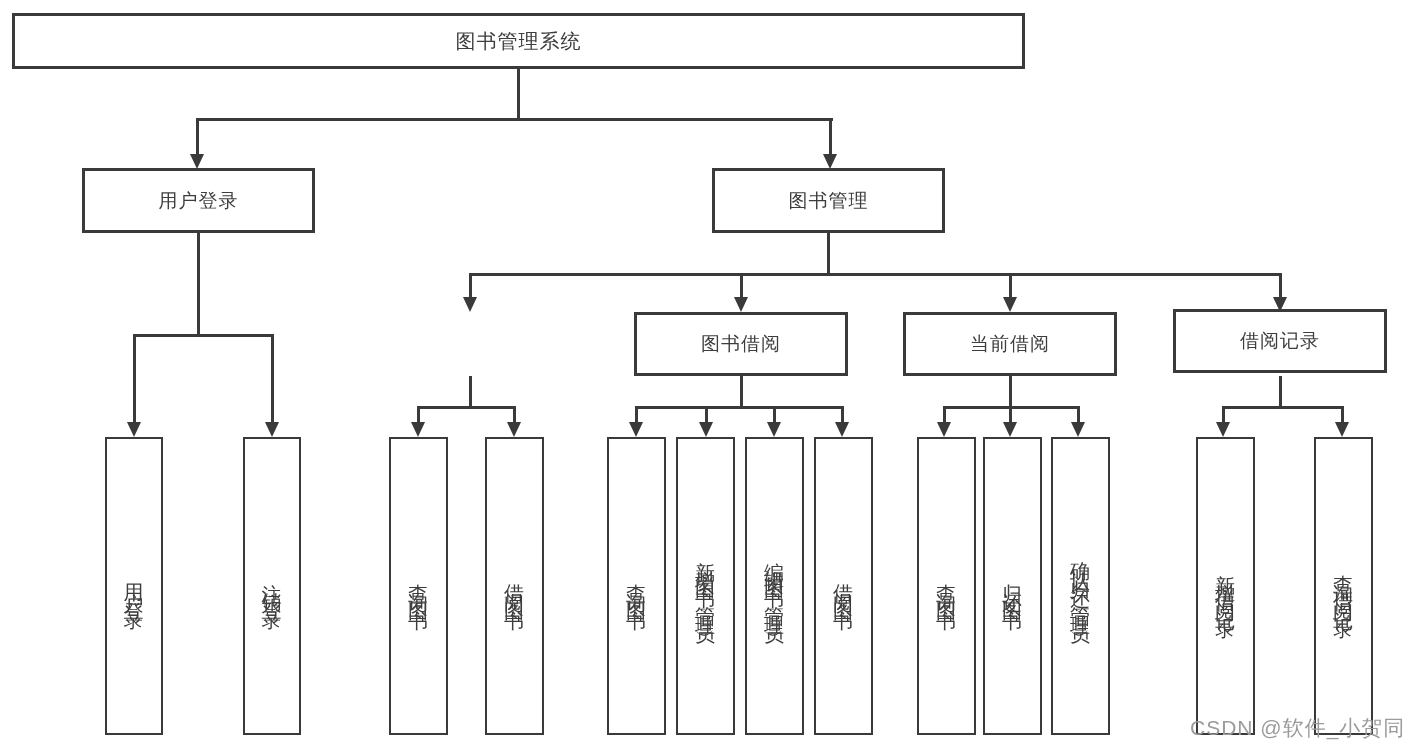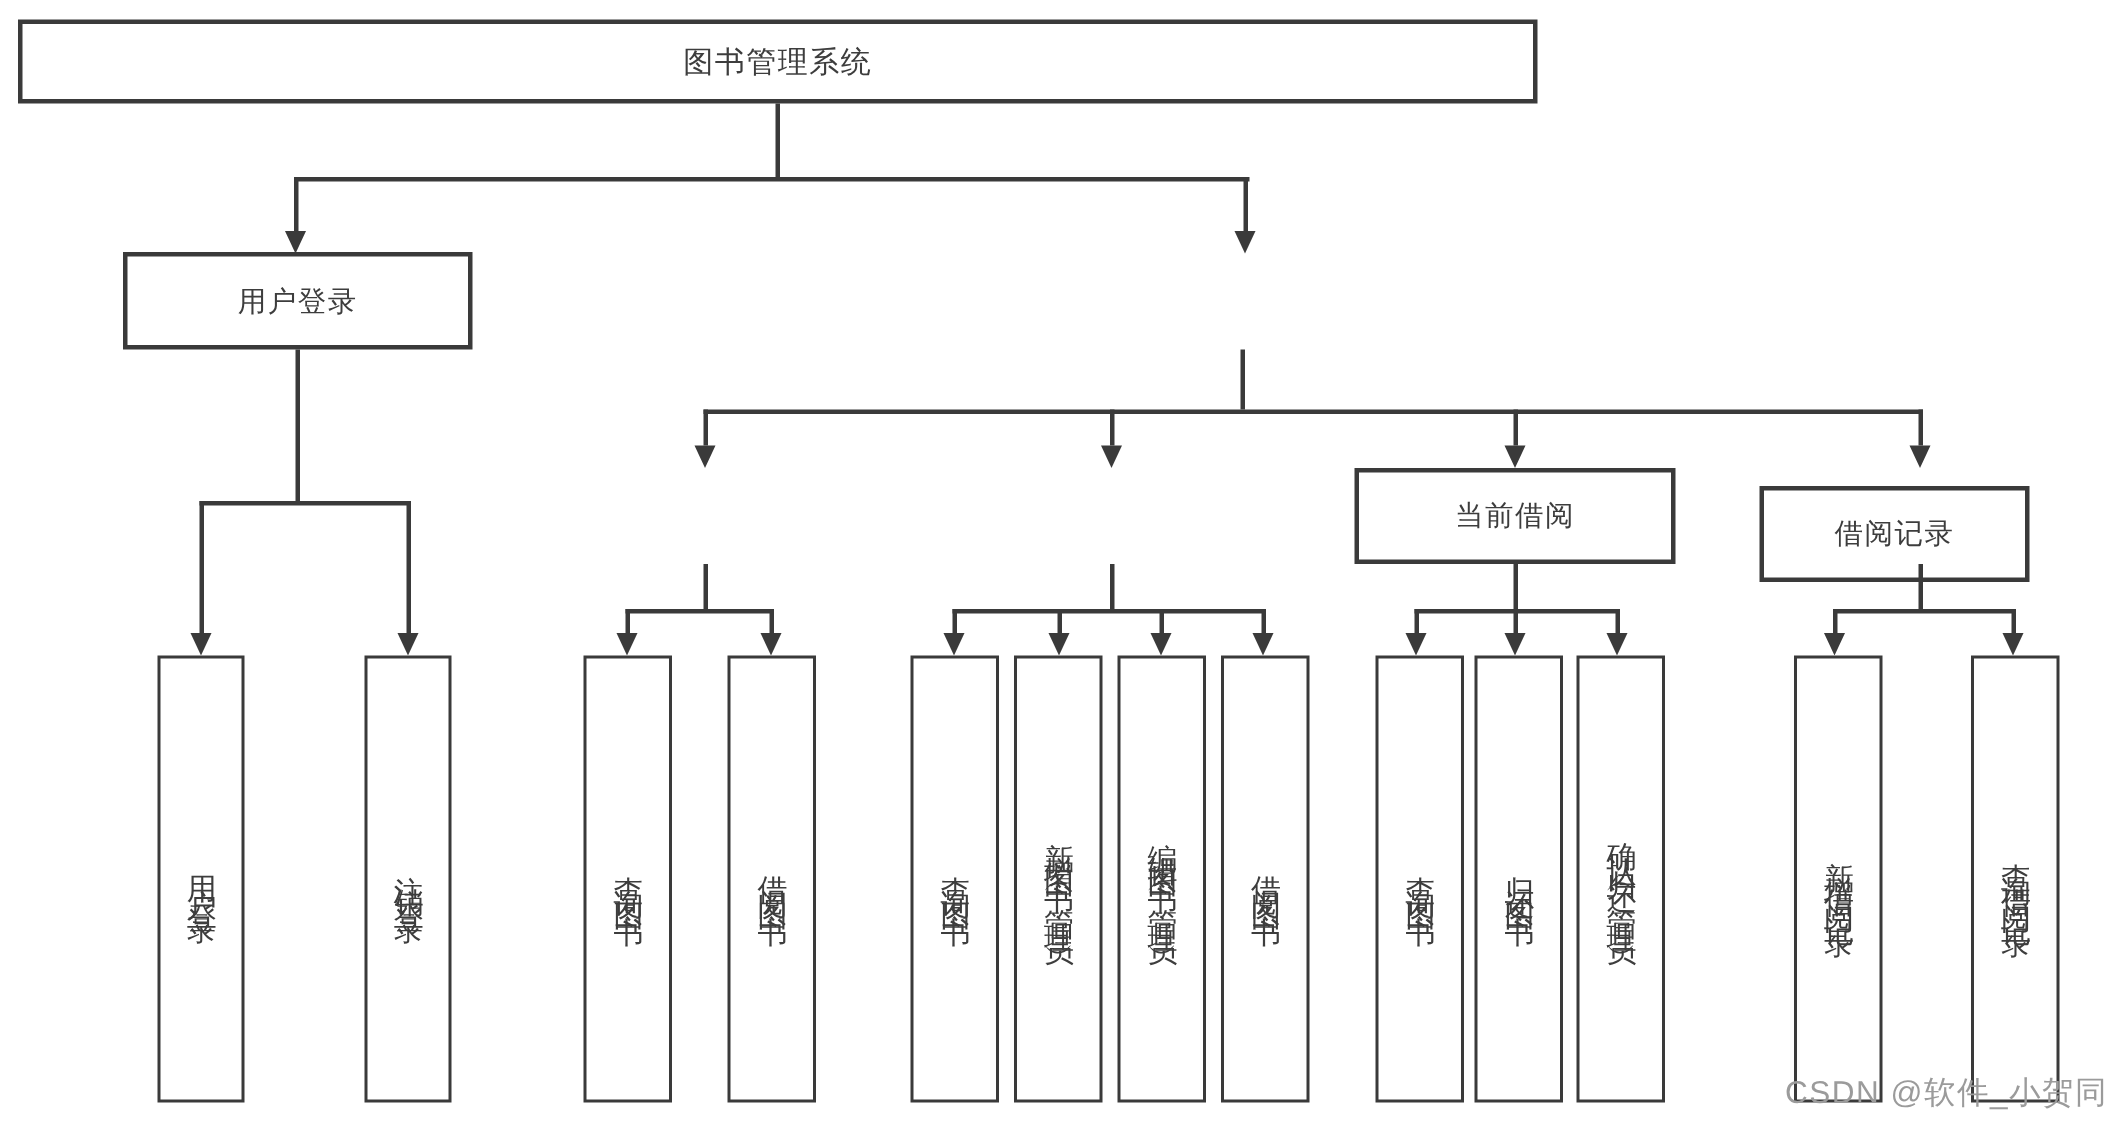--- a/index.html
+++ b/index.html
@@ -73,44 +73,50 @@
   </div>
 
   <div class="vline" style="left:517px;top:69px;height:49px;"></div>
   <div class="hline" style="left:196px;top:118px;width:637px;"></div>
   <div class="arrow" style="left:196px;top:118px;height:36px;"></div>
   <div class="arrow" style="left:829px;top:118px;height:36px;"></div>
 
   <div class="box" style="left:82px;top:168px;width:233px;height:65px;">
     <span class="lbl">用户登录</span>
   </div>
+  <div class="box" style="left:712px;top:168px;width:233px;height:65px;">
+    <span class="lbl">图书管理</span>
+  </div>
 
   <div class="vline" style="left:197px;top:233px;height:101px;"></div>
   <div class="hline" style="left:133px;top:334px;width:141px;"></div>
   <div class="arrow" style="left:133px;top:334px;height:88px;"></div>
   <div class="arrow" style="left:271px;top:334px;height:88px;"></div>
 
   <div class="leaf" style="left:105px;top:437px;width:58px;height:298px;">
     <span class="vlbl">用户登录</span>
   </div>
   <div class="leaf" style="left:243px;top:437px;width:58px;height:298px;">
     <span class="vlbl">注销登录</span>
   </div>
 
   <div class="vline" style="left:827px;top:233px;height:40px;"></div>
   <div class="hline" style="left:469px;top:273px;width:813px;"></div>
   <div class="arrow" style="left:469px;top:273px;height:24px;"></div>
   <div class="arrow" style="left:740px;top:273px;height:24px;"></div>
   <div class="arrow" style="left:1009px;top:273px;height:24px;"></div>
   <div class="arrow" style="left:1279px;top:273px;height:24px;"></div>
 
+  <div class="box" style="left:634px;top:312px;width:214px;height:64px;">
+    <span class="lbl">图书借阅</span>
+  </div>
   <div class="box" style="left:903px;top:312px;width:214px;height:64px;justify-content:center;">
     <span class="lbl">当前借阅</span>
   </div>
-  <div class="box" style="left:1173px;top:324px;width:180px;height:64px;">
+  <div class="box" style="left:1173px;top:309px;width:214px;height:64px;">
     <span class="lbl">借阅记录</span>
   </div>
 
   <div class="vline" style="left:469px;top:376px;height:30px;"></div>
   <div class="hline" style="left:417px;top:406px;width:99px;"></div>
   <div class="arrow" style="left:417px;top:406px;height:16px;"></div>
   <div class="arrow" style="left:513px;top:406px;height:16px;"></div>
 
   <div class="leaf" style="left:389px;top:437px;width:59px;height:298px;">
     <span class="vlbl">查询图书</span>

